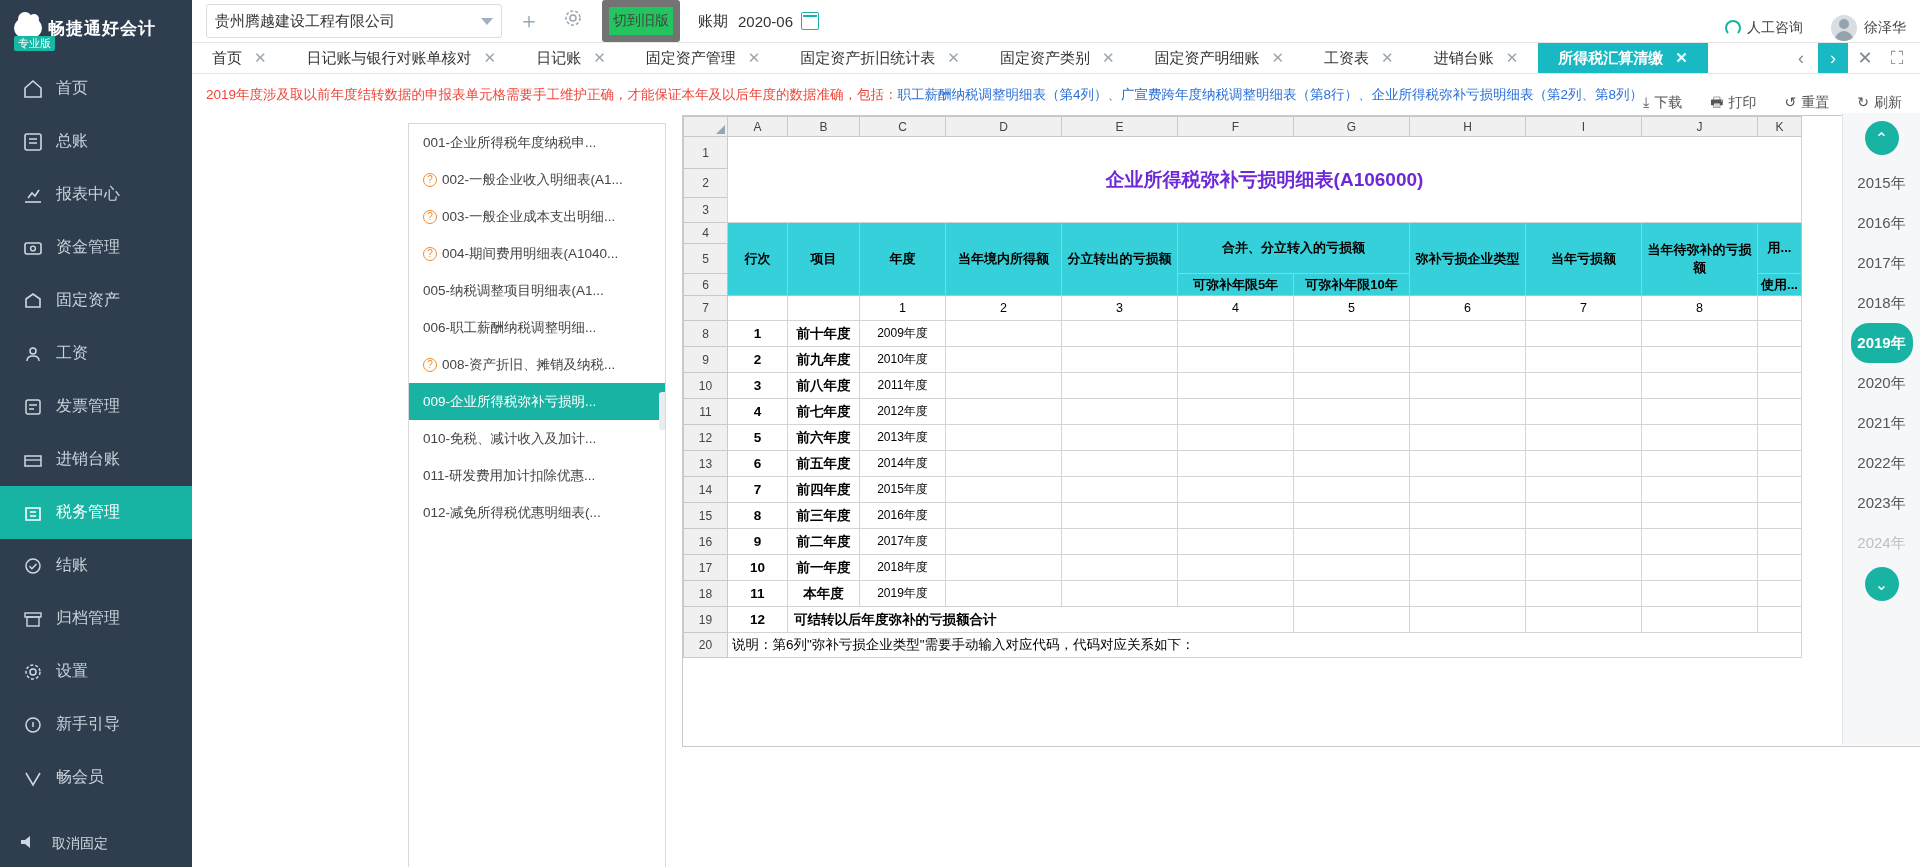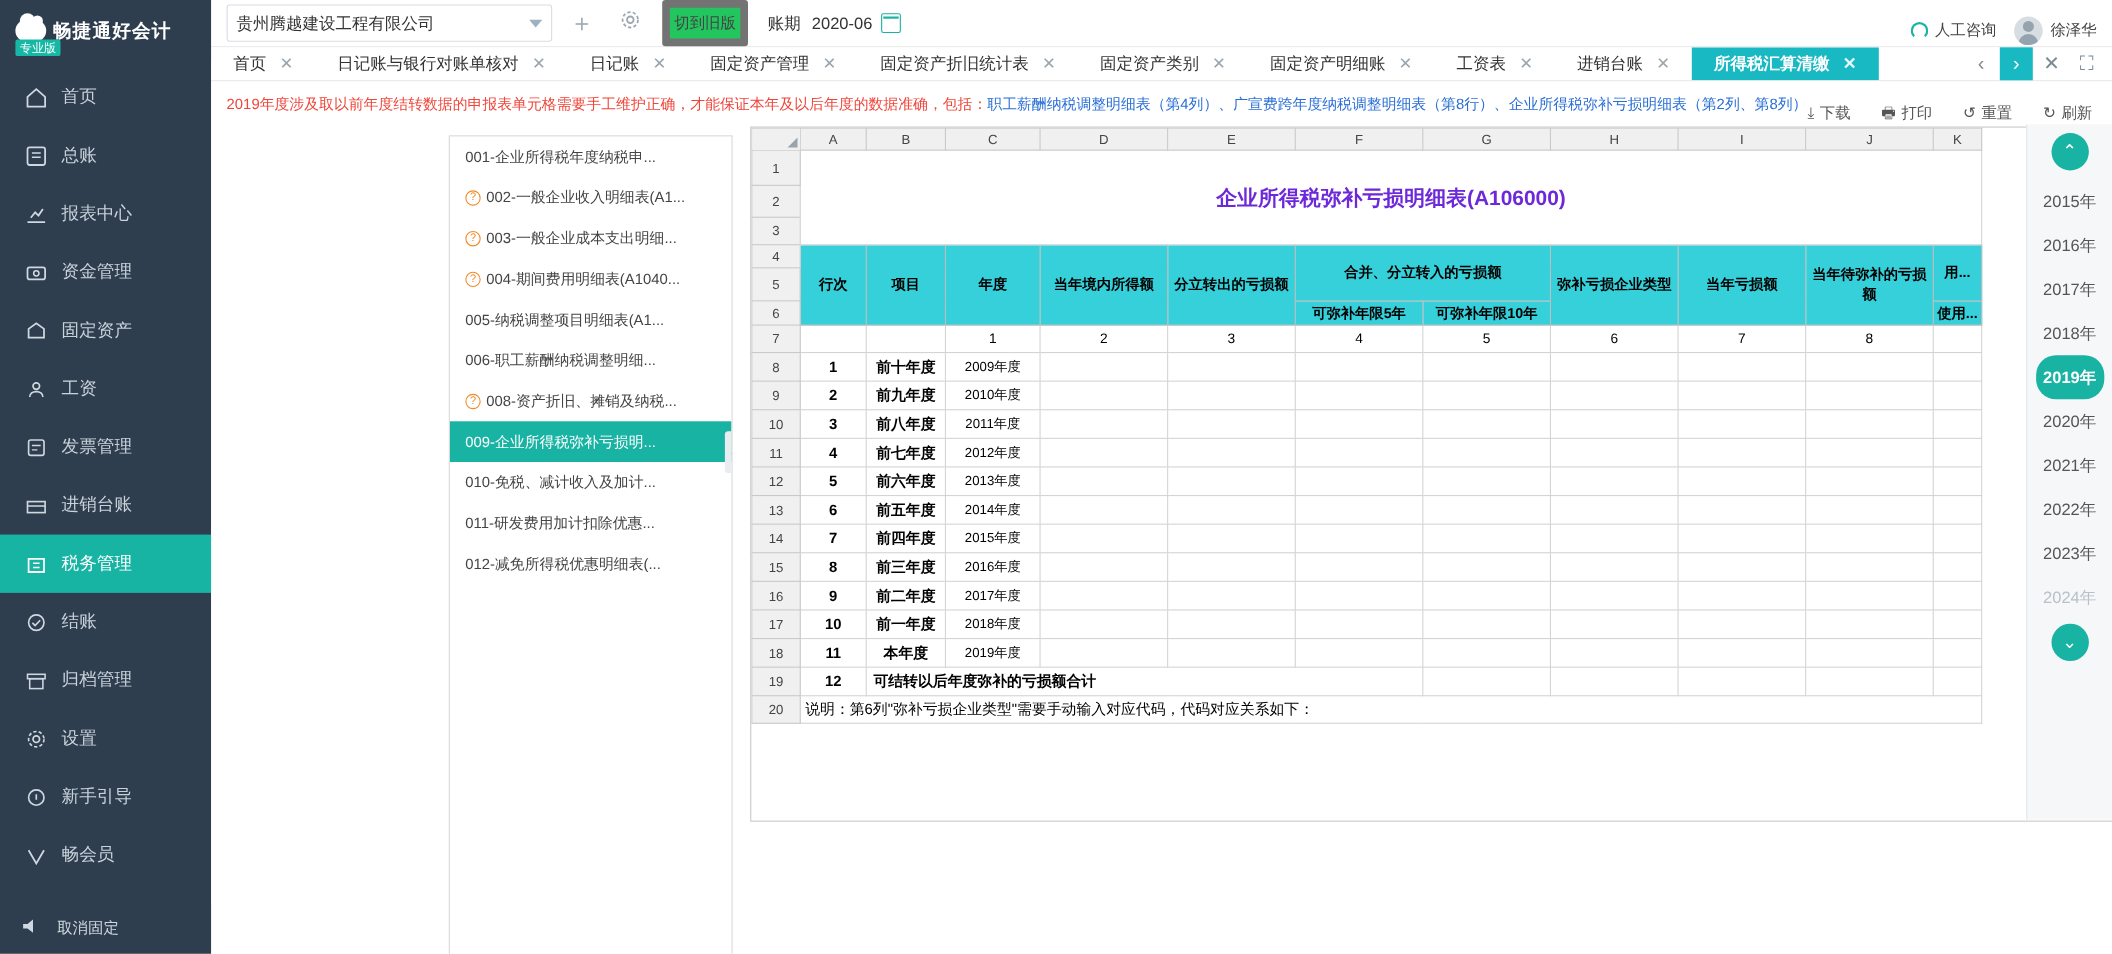--- a/index.html
+++ b/index.html
@@ -85,21 +85,21 @@
   .cal-ico {
     width: 18px; height: 18px; margin-left: 8px; border: 1.6px solid #19b3a3;
     border-radius: 2px; position: relative;
   }
   .cal-ico:before {
     content: ""; position: absolute; top: 2px; left: 1px; right: 1px; height: 2px;
     background: #19b3a3;
   }
   .topbar-right {
     position: absolute; right: 14px; top: 0; height: 56px; display: flex;
-    align-items: center; gap: 16px;
+    align-items: center; gap: 28px;
   }
   .svc { display: flex; align-items: center; font-size: 14px; color: #444; }
   .svc .headset {
     width: 16px; height: 16px; border: 2px solid #19b3a3; border-radius: 50%;
     margin-right: 6px; border-bottom-color: transparent;
   }
   .avatar-wrap { display: flex; align-items: center; font-size: 14px; color: #444; }
   .avatar {
     width: 26px; height: 26px; border-radius: 50%; background: #d8dde2;
     margin-right: 7px; position: relative; overflow: hidden;

